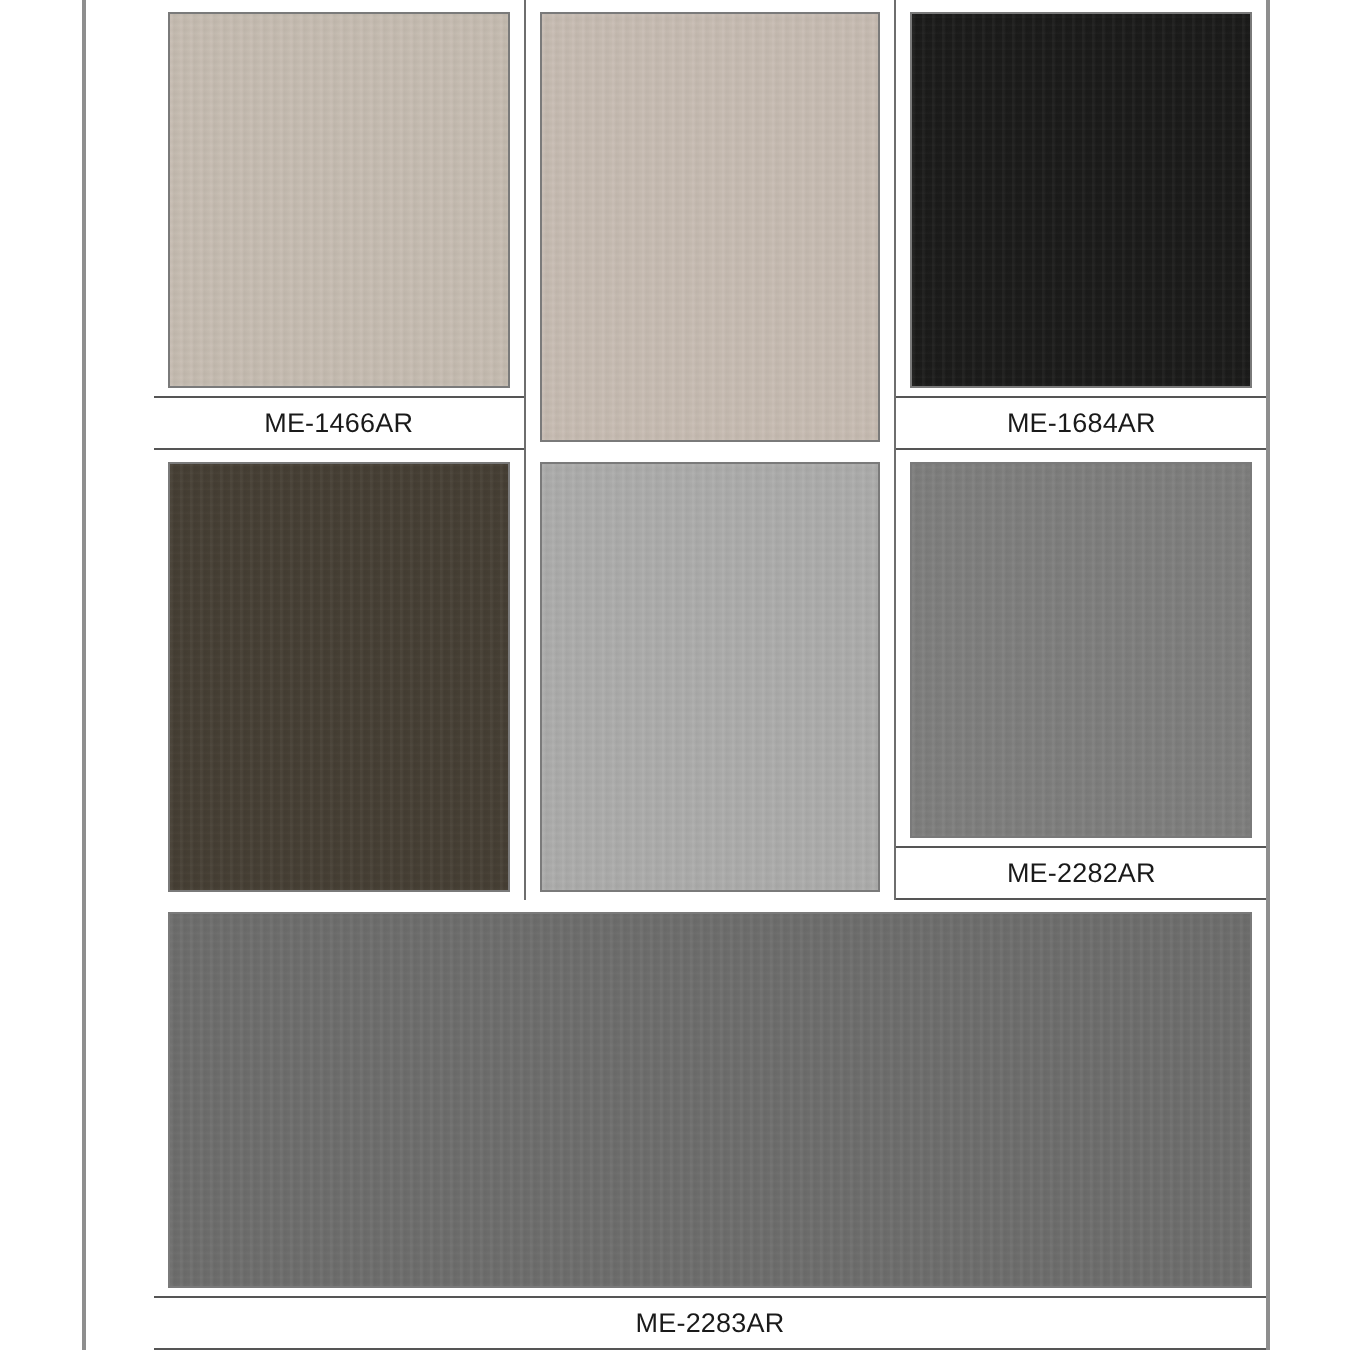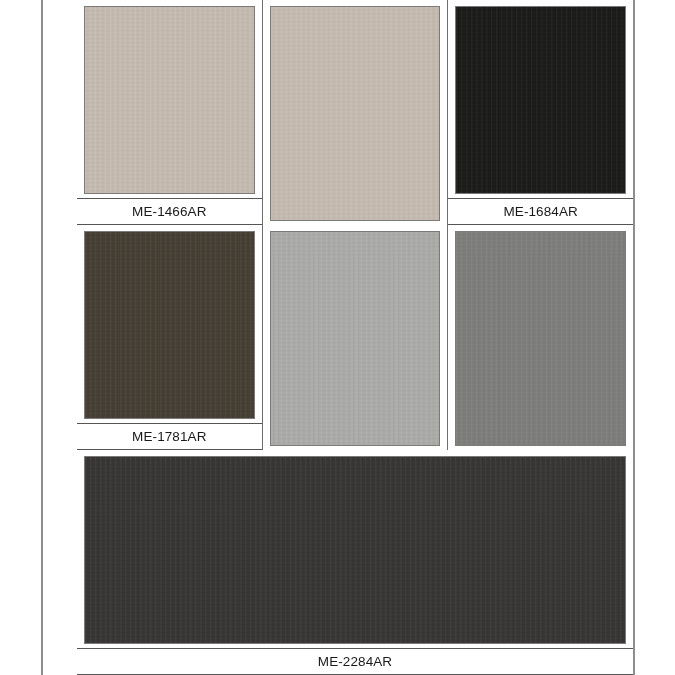--- a/index.html
+++ b/index.html
@@ -133,41 +133,41 @@
           <span class="swatch-label">ME-1684AR</span>
         </div>
       </div>
     </div>
 
     <div class="swatch-row">
       <div class="swatch-cell">
         <div class="swatch-image-wrap">
           <div class="swatch-chip" style="background-color: rgb(70, 63, 52);"></div>
         </div>
-        <div class="swatch-label-bar">
-          <span class="swatch-label">ME-1781AR</span>
-        </div>
       </div>
       <div class="swatch-cell">
         <div class="swatch-image-wrap">
           <div class="swatch-chip" style="background-color: rgb(173, 173, 172);"></div>
         </div>
       </div>
       <div class="swatch-cell">
         <div class="swatch-image-wrap">
           <div class="swatch-chip" style="background-color: rgb(127, 127, 126);"></div>
         </div>
+        <div class="swatch-label-bar">
+          <span class="swatch-label">ME-2282AR</span>
+        </div>
       </div>
     </div>
 
     <div class="swatch-row">
       <div class="swatch-cell">
         <div class="swatch-image-wrap">
-          <div class="swatch-chip" style="background-color: rgb(55, 54, 52);"></div>
+          <div class="swatch-chip" style="background-color: rgb(110, 110, 109);"></div>
         </div>
         <div class="swatch-label-bar">
-          <span class="swatch-label">ME-2284AR</span>
+          <span class="swatch-label">ME-2283AR</span>
         </div>
       </div>
     </div>
 
   </div>
 </div>
 
 </body></html>

